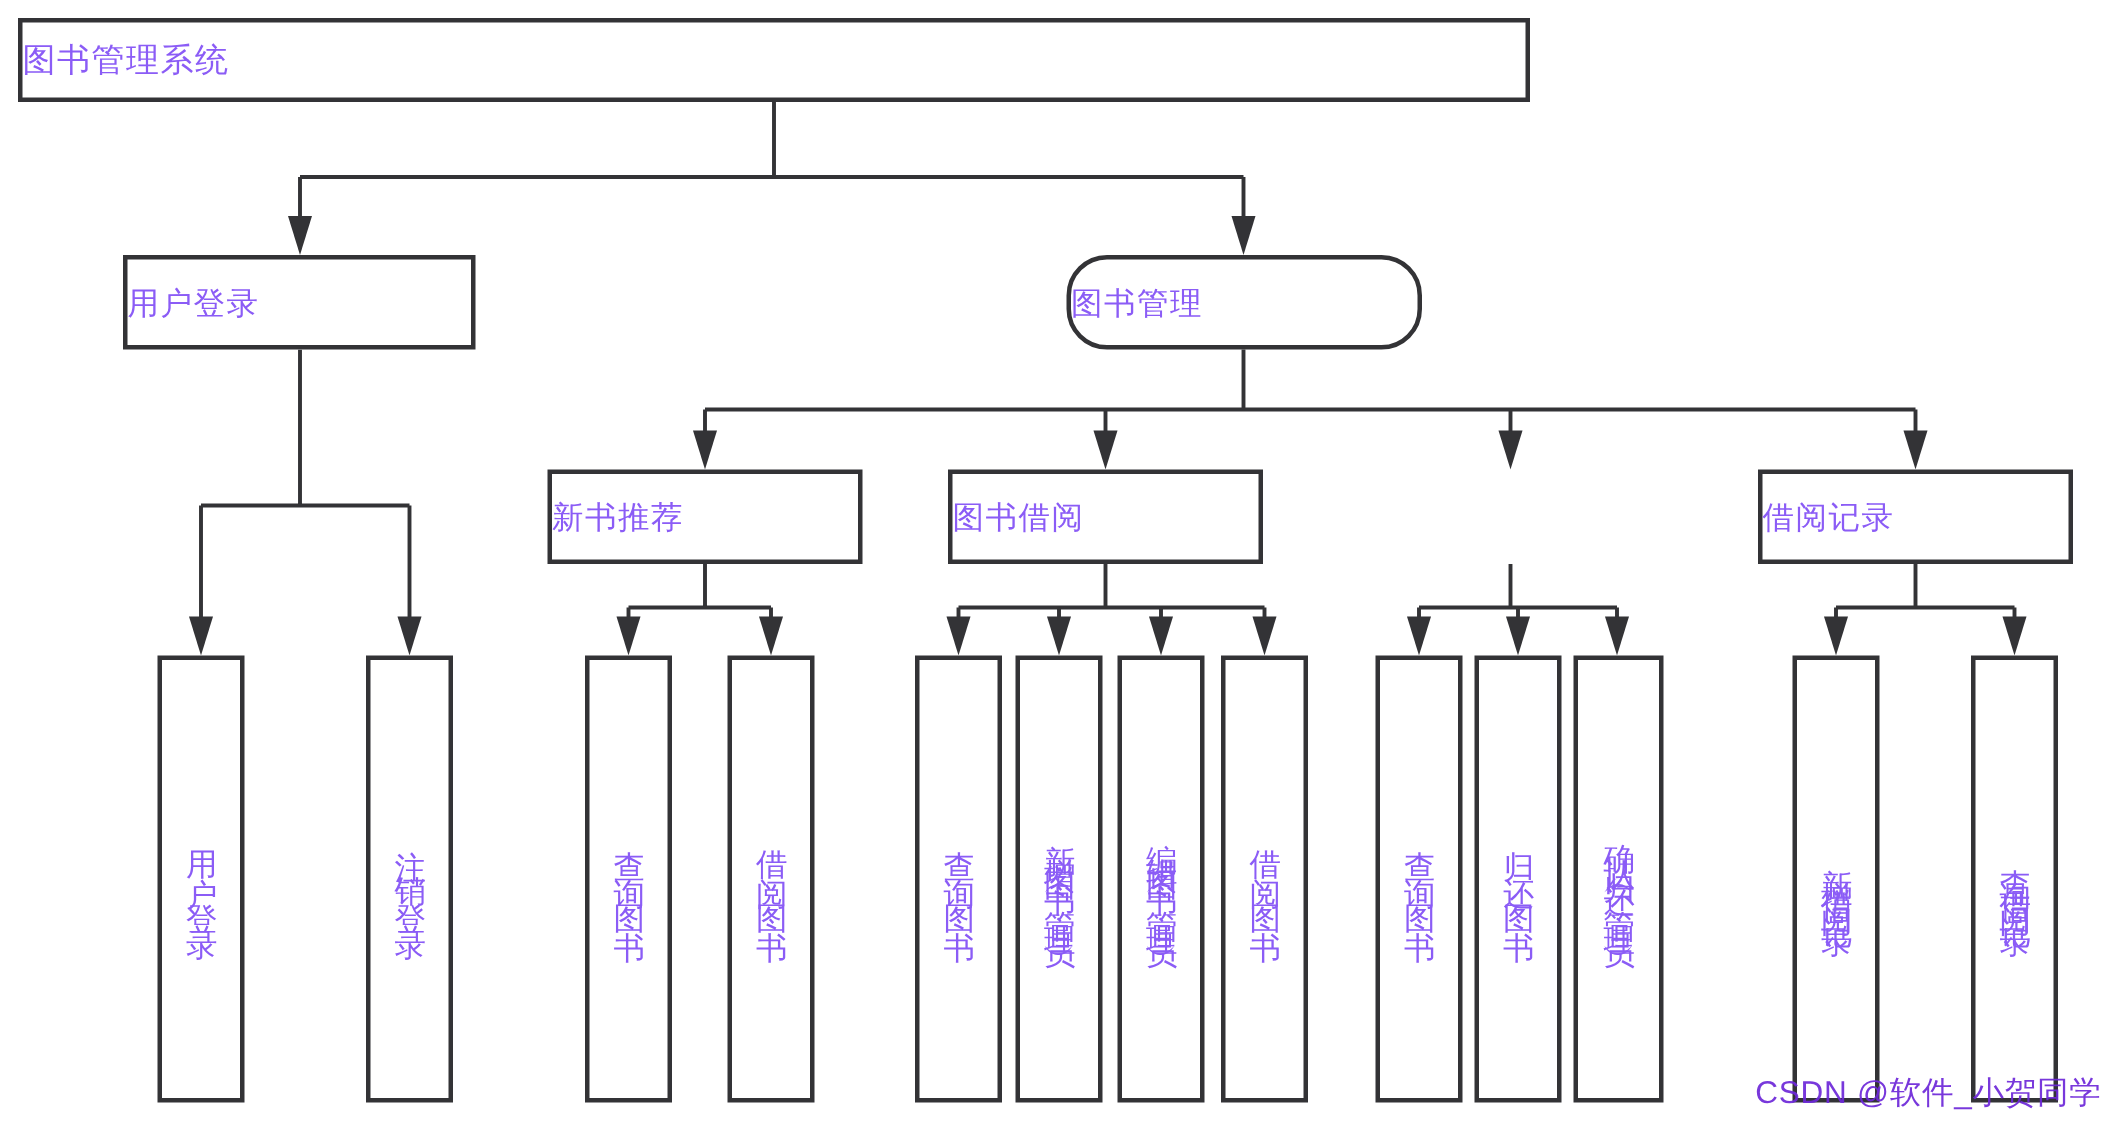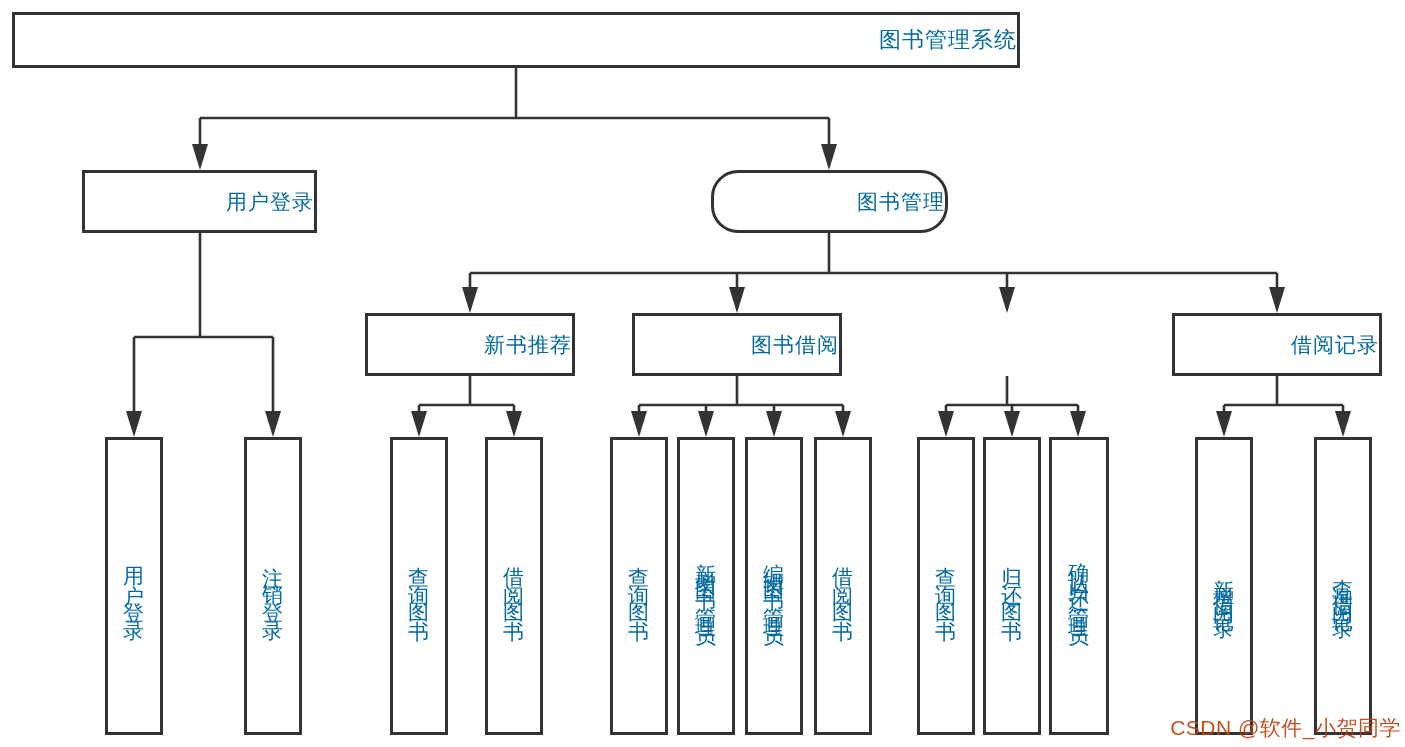--- a/index.html
+++ b/index.html
@@ -16,22 +16,22 @@
     left: 0; top: 0;
     width: 1405px; height: 747px;
   }
   .node {
     position: absolute;
     box-sizing: border-box;
     background: #ffffff;
     border: 3px solid #333336;
     display: flex;
     align-items: center;
-    justify-content: flex-end;
-    color: #0369a1;
+    justify-content: flex-start;
+    color: #8b5cf6;
     z-index: 2;
   }
   .h-node { font-size: 21px; letter-spacing: 1px; }
   .root-node { font-size: 22px; }
   .leaf {
     top: 437px;
     height: 298px;
     width: 58px;
   }
   .leaf span {
@@ -44,21 +44,21 @@
   }
   .len4 span { letter-spacing: 18px; }
   .len6 span { letter-spacing: 8px; }
   .len9 span { letter-spacing: 9px; }
   .wide { width: 60px; }
   #watermark {
     position: absolute;
     right: 4px;
     bottom: 5px;
     font-size: 21px;
-    color: #c2410c;
+    color: #6d28d9;
     letter-spacing: 0.5px;
     z-index: 5;
     opacity: 0.92;
   }
 </style>
 </head>
 <body>
 
 <div id="canvas">
 

